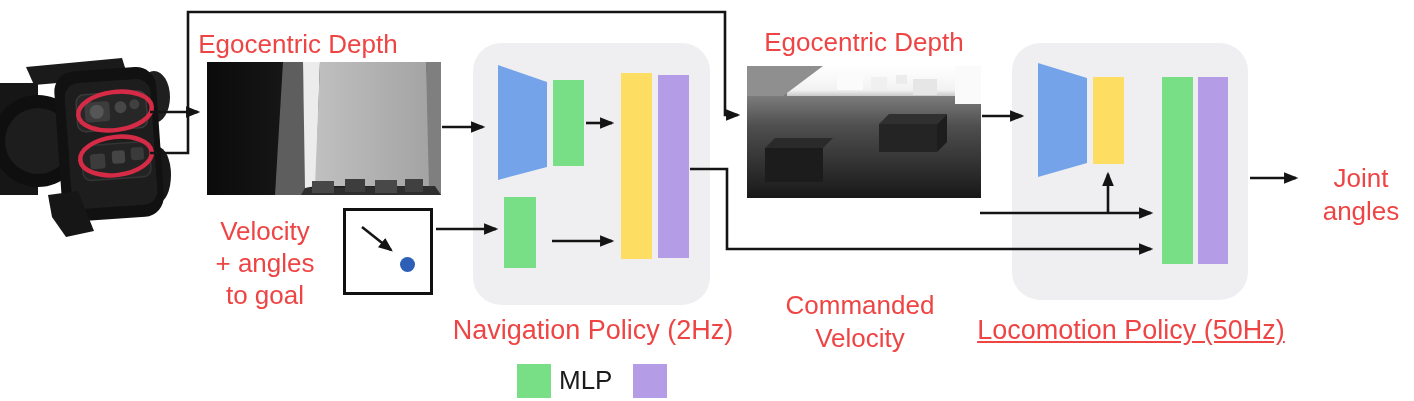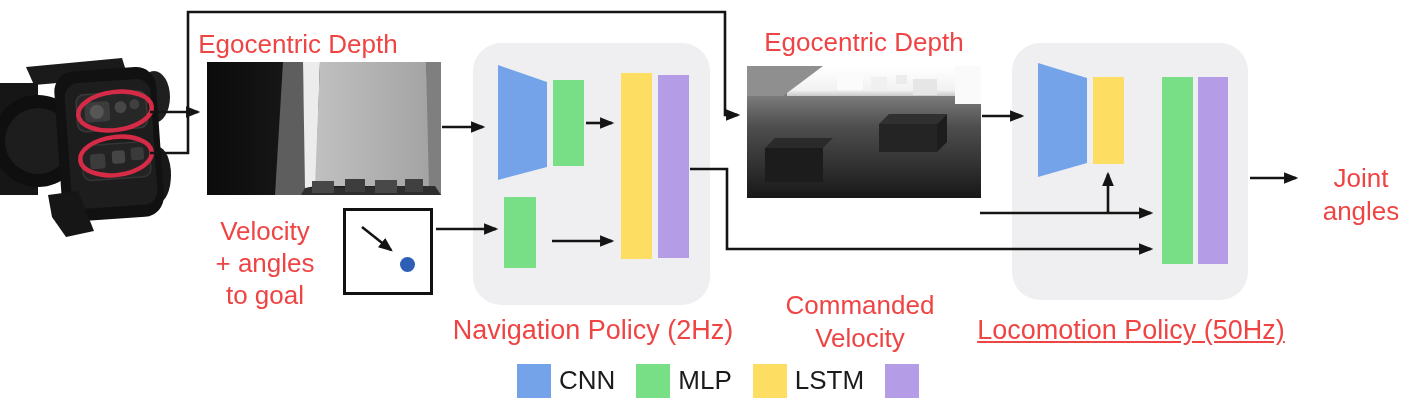--- a/index.html
+++ b/index.html
@@ -157,29 +157,21 @@
     <div>Velocity</div>
   </div>
 
   <div class="abs label center" style="left:1313px;top:162px;width:96px;line-height:33px;">
     <div>Joint</div>
     <div>angles</div>
   </div>
 
   <div class="abs legend" style="left:517px;top:363px;">
     <div class="legend-item">
-      <div class="legend-swatch" style="background-color: rgb(116, 163, 234);"></div>
-      <span class="legend-label">CNN</span>
-    </div>
-    <div class="legend-item">
       <div class="legend-swatch" style="background-color: rgb(121, 223, 135);"></div>
       <span class="legend-label">MLP</span>
-    </div>
-    <div class="legend-item">
-      <div class="legend-swatch" style="background-color: rgb(253, 222, 99);"></div>
-      <span class="legend-label">LSTM</span>
     </div>
     <div class="legend-item">
       <div class="legend-swatch" style="background-color: rgb(181, 156, 231);"></div>
     </div>
   </div>
 
 </div>
 
 </body></html>

